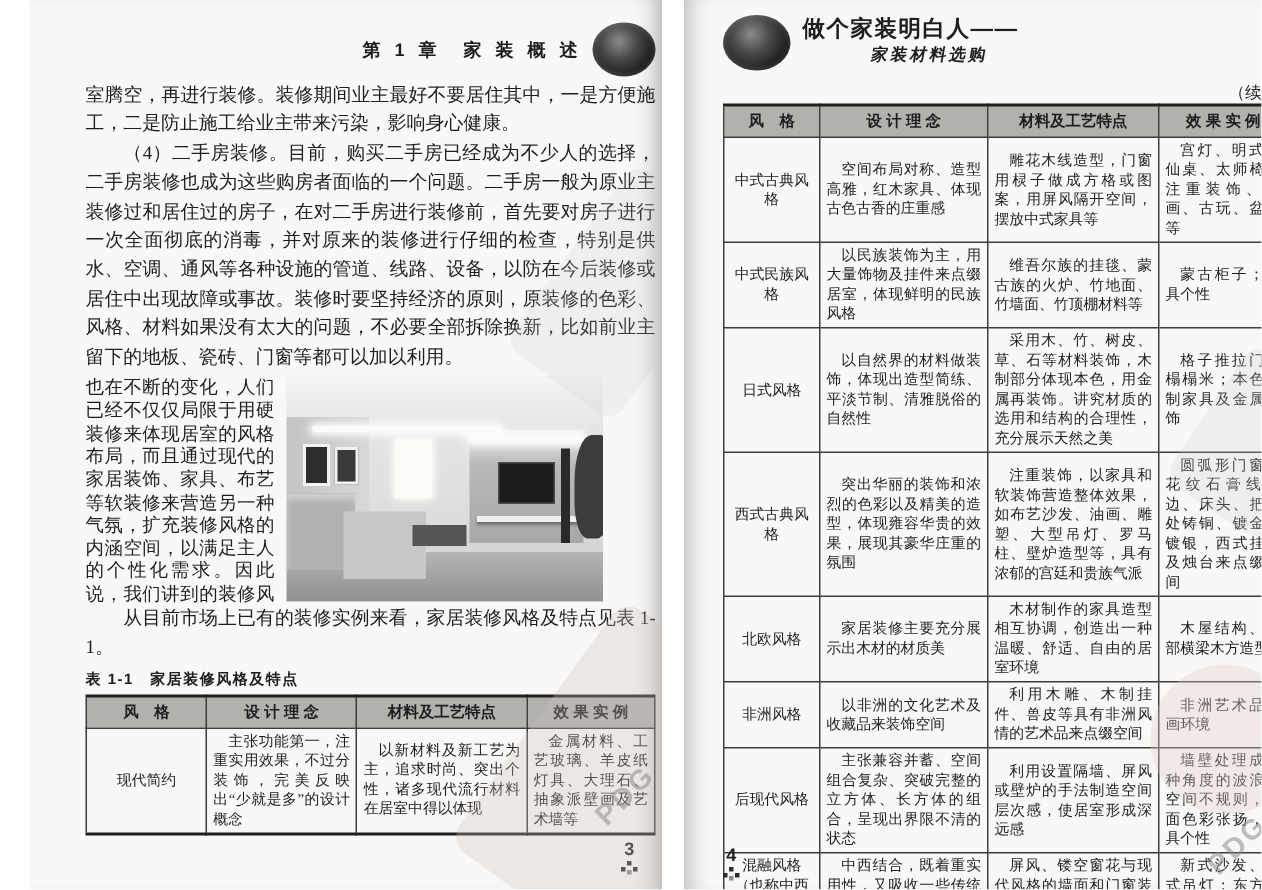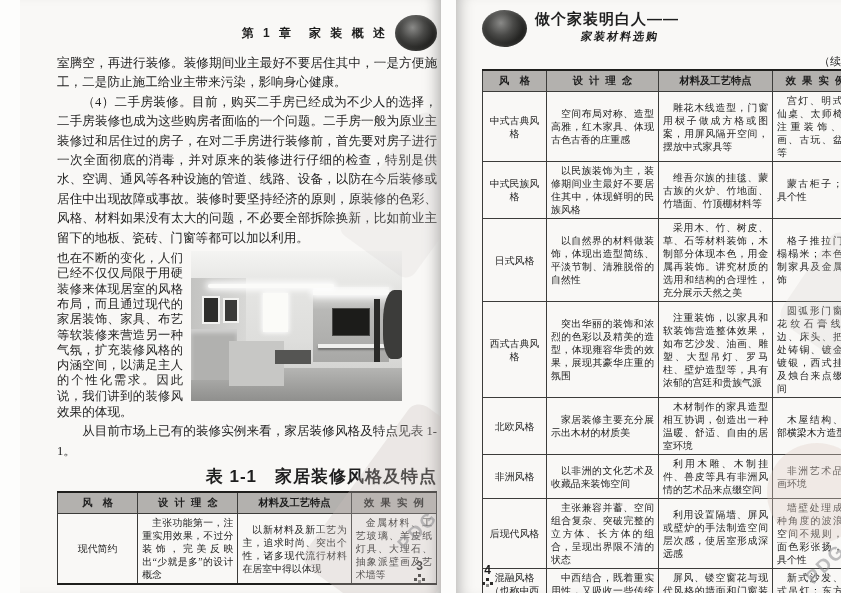--- a/index.html
+++ b/index.html
@@ -47,25 +47,25 @@
   .ph-shelf{left:60%;top:62%;width:32%;height:4px;background:#f0f0ee;box-shadow:0 2px 2px rgba(0,0,0,0.35);}
   .ph-speaker{left:86.5%;top:32%;width:3%;height:42%;background:#2a2a28;}
   .ph-plant{left:91%;top:26%;width:12%;height:46%;background:#3c3c3a;border-radius:45% 30% 40% 35%;}
   .ph-floor{left:0;top:78%;width:100%;height:22%;background:linear-gradient(180deg,#b5b5b3,#8f8f8d);}
   .ph-rug{left:22%;top:74%;width:54%;height:26%;background:#73737
 1;transform:skewX(-18deg);}
   .ph-sofa1{left:0;top:52%;width:22%;height:34%;background:#b1b1af;box-shadow:inset 0 4px 4px rgba(255,255,255,0.4);}
   .ph-sofa2{left:18%;top:60%;width:26%;height:30%;background:#c7c7c5;}
   .ph-ctable{left:40%;top:66%;width:17%;height:9%;background:#55	5553;background:#555553;}
   
-  .caption{text-align:right;font-family:"Liberation Sans","DejaVu Sans",sans-serif;
-           font-weight:bold;font-size:17px;margin:4px 0 3px 0;letter-spacing:1px;}
+  .caption{text-align:left;font-family:"Liberation Sans","DejaVu Sans",sans-serif;
+           font-weight:bold;font-size:10px;margin:4px 0 3px 0;letter-spacing:1px;}
   table.styles{border-collapse:collapse;width:100%;table-layout:fixed;
                border-top:2px solid #1f1f1d;border-bottom:2px solid #1f1f1d;}
-  table.styles th{background:#b3b1ae;font-family:Liberation Mono, monospace;
+  table.styles th{background:#b3b1ae;font-family:Liberation Sans, sans-serif;
                   font-weight:bold;font-size:10.3px;padding:3px 2px;border:1px solid #3c3c3a;text-align:center;}
   table.styles td{border:1px solid #3c3c3a;font-size:9.9px;line-height:13px;
                   padding:2px 4px;vertical-align:middle;}
   td.ncell{text-align:center;padding:2px 2px;}
   td.dcell{text-align:justify;text-indent:1em;}
   
   .pagenum{position:absolute;display:flex;flex-direction:column;align-items:center;gap:1px;
            font-family:"Liberation Sans","DejaVu Sans",sans-serif;font-weight:bold;font-size:12px;}
   .pn-left-page{right:16px;bottom:10px;}
   .pn-right-page{left:26px;bottom:6px;}
@@ -118,21 +118,20 @@
         <div class="ph ph-speaker"></div>
         <div class="ph ph-plant"></div>
         <div class="ph ph-floor"></div>
         <div class="ph ph-rug"></div>
         <div class="ph ph-sofa1"></div>
         <div class="ph ph-sofa2"></div>
         <div class="ph ph-ctable"></div>
       </div>
     </div>
 
-    <p class="body">效果的体现。</p>
     <p class="body indent">从目前市场上已有的装修实例来看，家居装修风格及特点见表 1-1。</p>
 
     <div class="caption">表 1-1　家居装修风格及特点</div>
 
     <table class="styles">
       <colgroup>
           <col style="width:80px">
           <col style="width:100px">
           <col style="width:113px">
           <col style="width:85px">
@@ -196,21 +195,21 @@
       </thead>
       <tbody>
         <tr>
           <td class="ncell">中式古典风格</td>
           <td class="dcell">空间布局对称、造型高雅，红木家具、体现古色古香的庄重感</td>
           <td class="dcell">雕花木线造型，门窗用棂子做成方格或图案，用屏风隔开空间，摆放中式家具等</td>
           <td class="dcell">宫灯、明式八仙桌、太师椅、注重装饰、字画、古玩、盆景等</td>
         </tr>
         <tr>
           <td class="ncell">中式民族风格</td>
-          <td class="dcell">以民族装饰为主，装修期间业主最好不要居住其中，体现鲜明的民族风格</td>
+          <td class="dcell">以民族装饰为主，用大量饰物及挂件来点缀居室，体现鲜明的民族风格</td>
           <td class="dcell">维吾尔族的挂毯、蒙古族的火炉、竹地面、竹墙面、竹顶棚材料等</td>
           <td class="dcell">蒙古柜子；极具个性</td>
         </tr>
         <tr>
           <td class="ncell">日式风格</td>
           <td class="dcell">以自然界的材料做装饰，体现出造型简练、平淡节制、清雅脱俗的自然性</td>
           <td class="dcell">采用木、竹、树皮、草、石等材料装饰，木制部分体现本色，用金属再装饰。讲究材质的选用和结构的合理性，充分展示天然之美</td>
           <td class="dcell">格子推拉门；榻榻米；本色木制家具及金属装饰</td>
         </tr>
         <tr>

